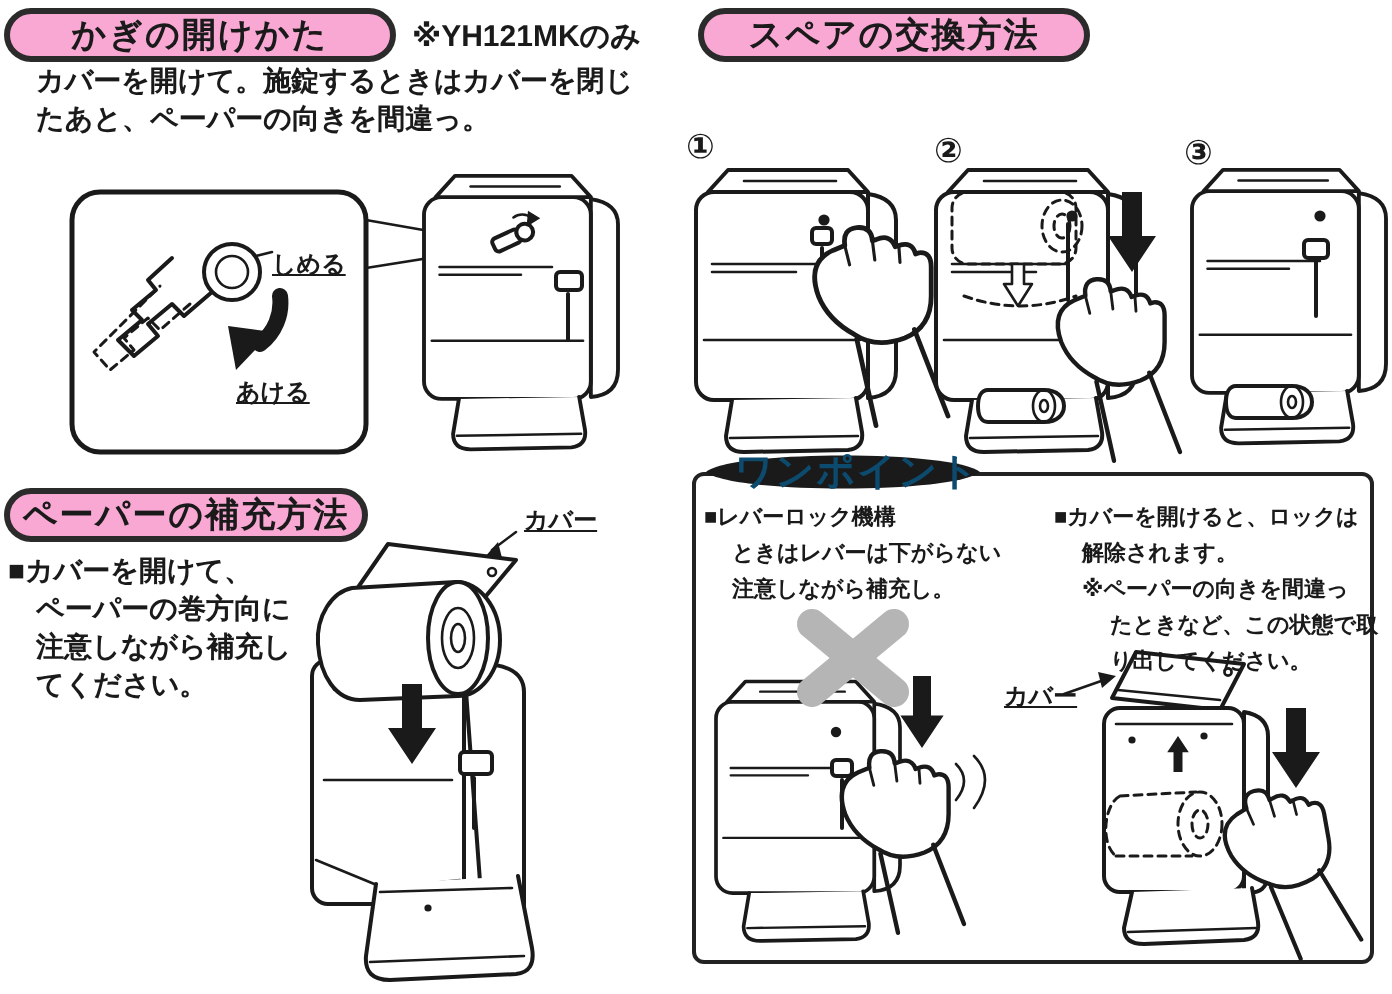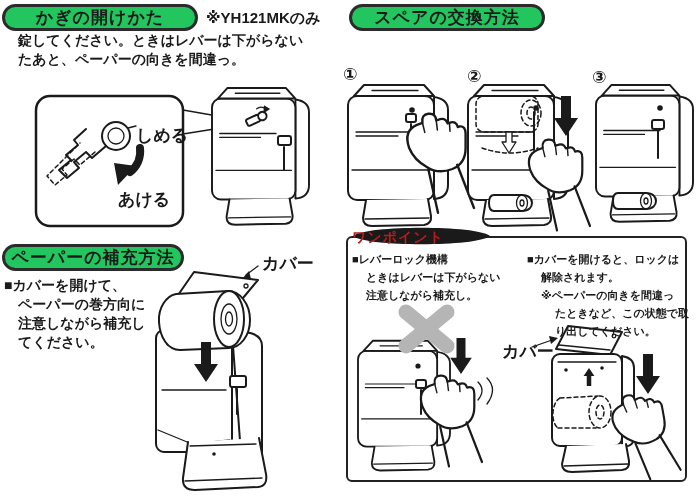--- a/index.html
+++ b/index.html
@@ -11,30 +11,30 @@
   .art{position:absolute;left:0;top:0;z-index:1;}
   .art *{stroke:#1a1a1a;stroke-width:2;fill:none;stroke-linecap:round;stroke-linejoin:round;}
   .art .f{fill:#ffffff;}
   .art .k{fill:#1a1a1a;stroke:none;}
   .art .thin{stroke-width:1.3;}
   .art .dash{stroke-dasharray:4 3;stroke-width:1.5;}
   .art .grey{stroke:#b5b5b5;stroke-width:15;}
   .t{position:absolute;z-index:2;white-space:nowrap;font-weight:bold;}
   .pill{
     box-sizing:border-box;height:27px;border:3px solid #2b2b2b;border-radius:15px;
-    background:#22c55e;font-size:17px;line-height:21px;text-align:center;letter-spacing:1px;
+    background:#f9a8d4;font-size:17px;line-height:21px;text-align:center;letter-spacing:1px;
   }
   .body14{font-size:14px;line-height:19px;}
   .body13{font-size:11px;line-height:18px;}
   .i1{padding-left:14px;}
   .i2{padding-left:28px;}
-  .small-label{font-size:17px;}
+  .small-label{font-size:12px;text-decoration:underline;}
   .stepnum{font-size:17px;}
   .lens-text{
-    width:138px;text-align:left;color:#b91c1c;font-size:14px;letter-spacing:1px;line-height:20px;
+    width:138px;text-align:right;color:#0c4a6e;font-size:19px;letter-spacing:1px;line-height:20px;
   }
   .op-box{
     position:absolute;z-index:0;left:346px;top:236px;width:341px;height:246px;
     box-sizing:border-box;border:2px solid #222;border-radius:6px;background:#fff;
   }
 </style>
 </head>
 <body>
 
 <div class="page">
@@ -216,21 +216,21 @@
       <use href="#arrw" transform="translate(648,354)"></use>
 
       <path class="f" d="M566,446 L562,464 Q562,472 572,472 L622,470 Q630,469 629,461 L626,444"></path>
       <line class="thin" x1="564" y1="466" x2="628" y2="464"></line>
     </g>
   </svg>
 
   <div class="t pill" style="left:2px;top:4px;width:196px;">かぎの開けかた</div>
   <div class="t" style="left:206px;top:9px;font-size:15px;text-align:right;">※YH121MKのみ</div>
   <div class="t body14" style="left:4px;top:31px;">
-    <div class="i1">錠してください。ときはレバーは下がらない</div>
+    <div class="i1">カバーを開けて。施錠するときはカバーを閉じ</div>
     <div class="i1">たあと、ペーパーの向きを間違っ。</div>
   </div>
   <div class="t small-label" style="left:136px;top:124px;">しめる</div>
   <div class="t small-label" style="left:118px;top:188px;">あける</div>
 
   <div class="t body14" style="left:4px;top:276px;">
     <div>■カバーを開けて、</div>
     <div class="i1">ペーパーの巻方向に</div>
     <div class="i1">注意しながら補充し</div>
     <div class="i1">てください。</div>

